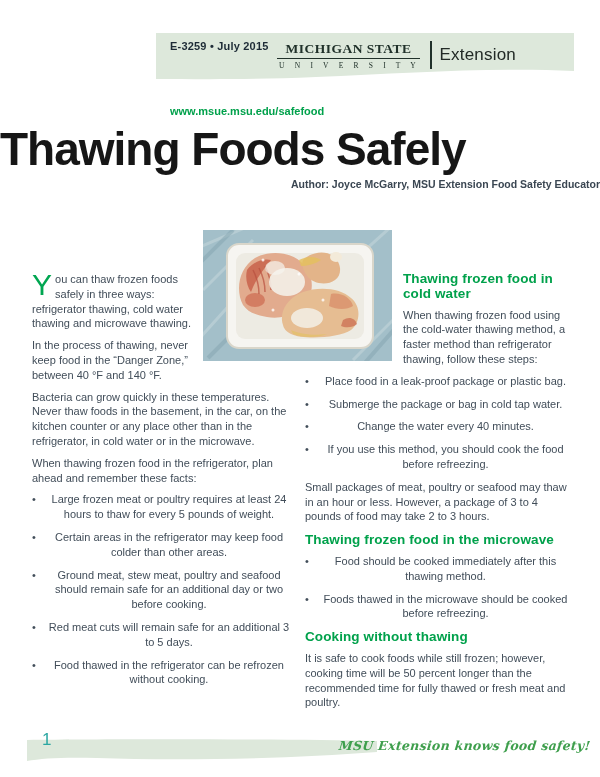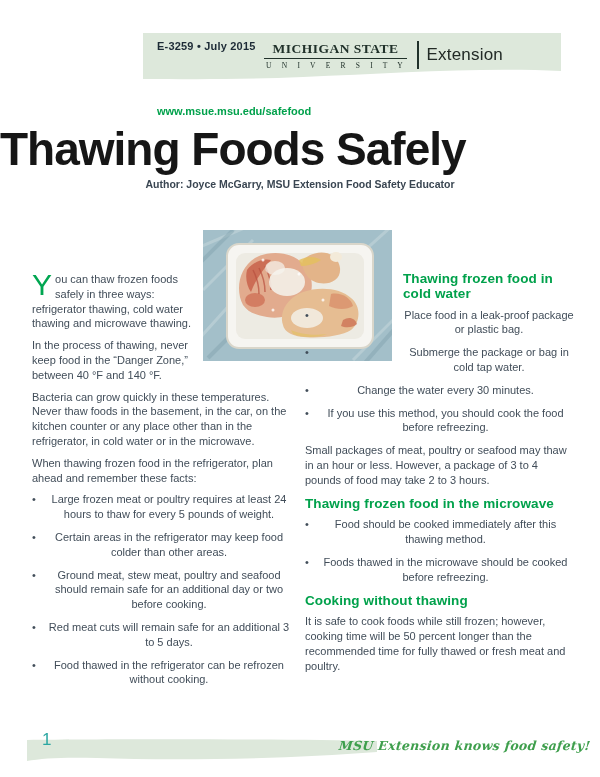--- a/index.html
+++ b/index.html
@@ -13,36 +13,36 @@
     overflow: hidden;
   }
 
   
   .logo { position:absolute; left:16px; top:10px; width:130px; height:88px; }
   .logo svg { position:absolute; left:2px; top:6px; }
   .logo-michigan { position:absolute; left:48px; top:10px; font-size:10px; font-weight:700; letter-spacing:0.8px; color:#00a651; }
   .logo-food { position:absolute; left:42px; top:20px; font-size:24px; color:#595a5c; letter-spacing:-0.5px; }
   .logo-safety { position:absolute; left:12px; top:48px; font-size:24px; color:#595a5c; letter-spacing:-0.5px; }
 
-  .band { position:absolute; left:143px; top:33px; width:368px; height:50px; }
+  .band { position:absolute; left:156px; top:33px; width:368px; height:50px; }
   .band > svg { position:absolute; left:0; top:0; }
   .band-docnum { position:absolute; left:14px; top:7px; font-size:11px; font-weight:700; color:#1d2b36; letter-spacing:0.2px; }
   .band-url { position:absolute; left:14px; top:24px; font-size:11px; font-weight:700; color:#00a14b; text-decoration:none;margin-top:48px; }
 
   .msu { position:absolute; right:8px; top:8px; display:flex; align-items:center; color:#20312a; }
   .msu-name { text-align:center; }
   .msu-state { font-family:"Liberation Serif", serif; font-weight:700; font-size:13.5px; letter-spacing:0.5px; border-bottom:1.6px solid #20312a; padding-bottom:1px; }
   .msu-univ { font-family:"Liberation Serif", serif; font-size:7.5px; letter-spacing:4.2px; margin-top:1.5px; text-indent:2px;text-align:center; }
   .msu-div { width:1.6px; height:28px; background:#20312a; margin:0 8px 0 10px; }
   .msu-ext { font-size:17px; color:#222a26; letter-spacing:0.2px; }
 
   
   .title { position:absolute; left:0; top:122px; width:100%; text-align:left;
            font-size:46px; font-weight:700; letter-spacing:-1px; color:#161616; }
-  .author { position:absolute; left:0; top:178px; width:100%; text-align:center;
+  .author { position:absolute; left:0; top:178px; width:100%; text-align:right;
             font-size:10.5px; font-weight:700; color:#3a4652; }
 
   
   .photo { position:absolute; left:203px; top:230px; width:189px; height:131px; }
 
   
   .content { position:absolute; left:32px; top:272px; width:543px; display:flex; gap:10px; }
   .col { font-size:11px; line-height:14.8px; }
   .col-left  { width:263px; }
   .col-right { width:270px; }
@@ -150,24 +150,25 @@
         <li>Certain areas in the refrigerator may keep food colder than other areas.</li>
         <li>Ground meat, stew meat, poultry and seafood should remain safe for an additional day or two before cooking.</li>
         <li>Red meat cuts will remain safe for an additional 3 to 5 days.</li>
         <li>Food thawed in the refrigerator can be refrozen without cooking.</li>
       </ul>
     </div>
 
     <div class="col col-right">
       <div class="spacer-l"></div>
       <h2 class="first">Thawing frozen food in cold water</h2>
+      <p>When thawing frozen food using the cold-water thawing method, a faster method than refrigerator thawing, follow these steps:</p>
       <ul>
         <li>Place food in a leak-proof package or plastic bag.</li>
         <li>Submerge the package or bag in cold tap water.</li>
-        <li>Change the water every 30 minutes.</li>
+        <li>Change the water every 40 minutes.</li>
         <li>If you use this method, you should cook the food before refreezing.</li>
       </ul>
       <p>Small packages of meat, poultry or seafood may thaw in an hour or less. However, a package of 3 to 4 pounds of food may take 2 to 3 hours.</p>
 
       <h2>Thawing frozen food in the microwave</h2>
       <ul>
         <li>Food should be cooked immediately after this thawing method.</li>
         <li>Foods thawed in the microwave should be cooked before refreezing.</li>
       </ul>
 

